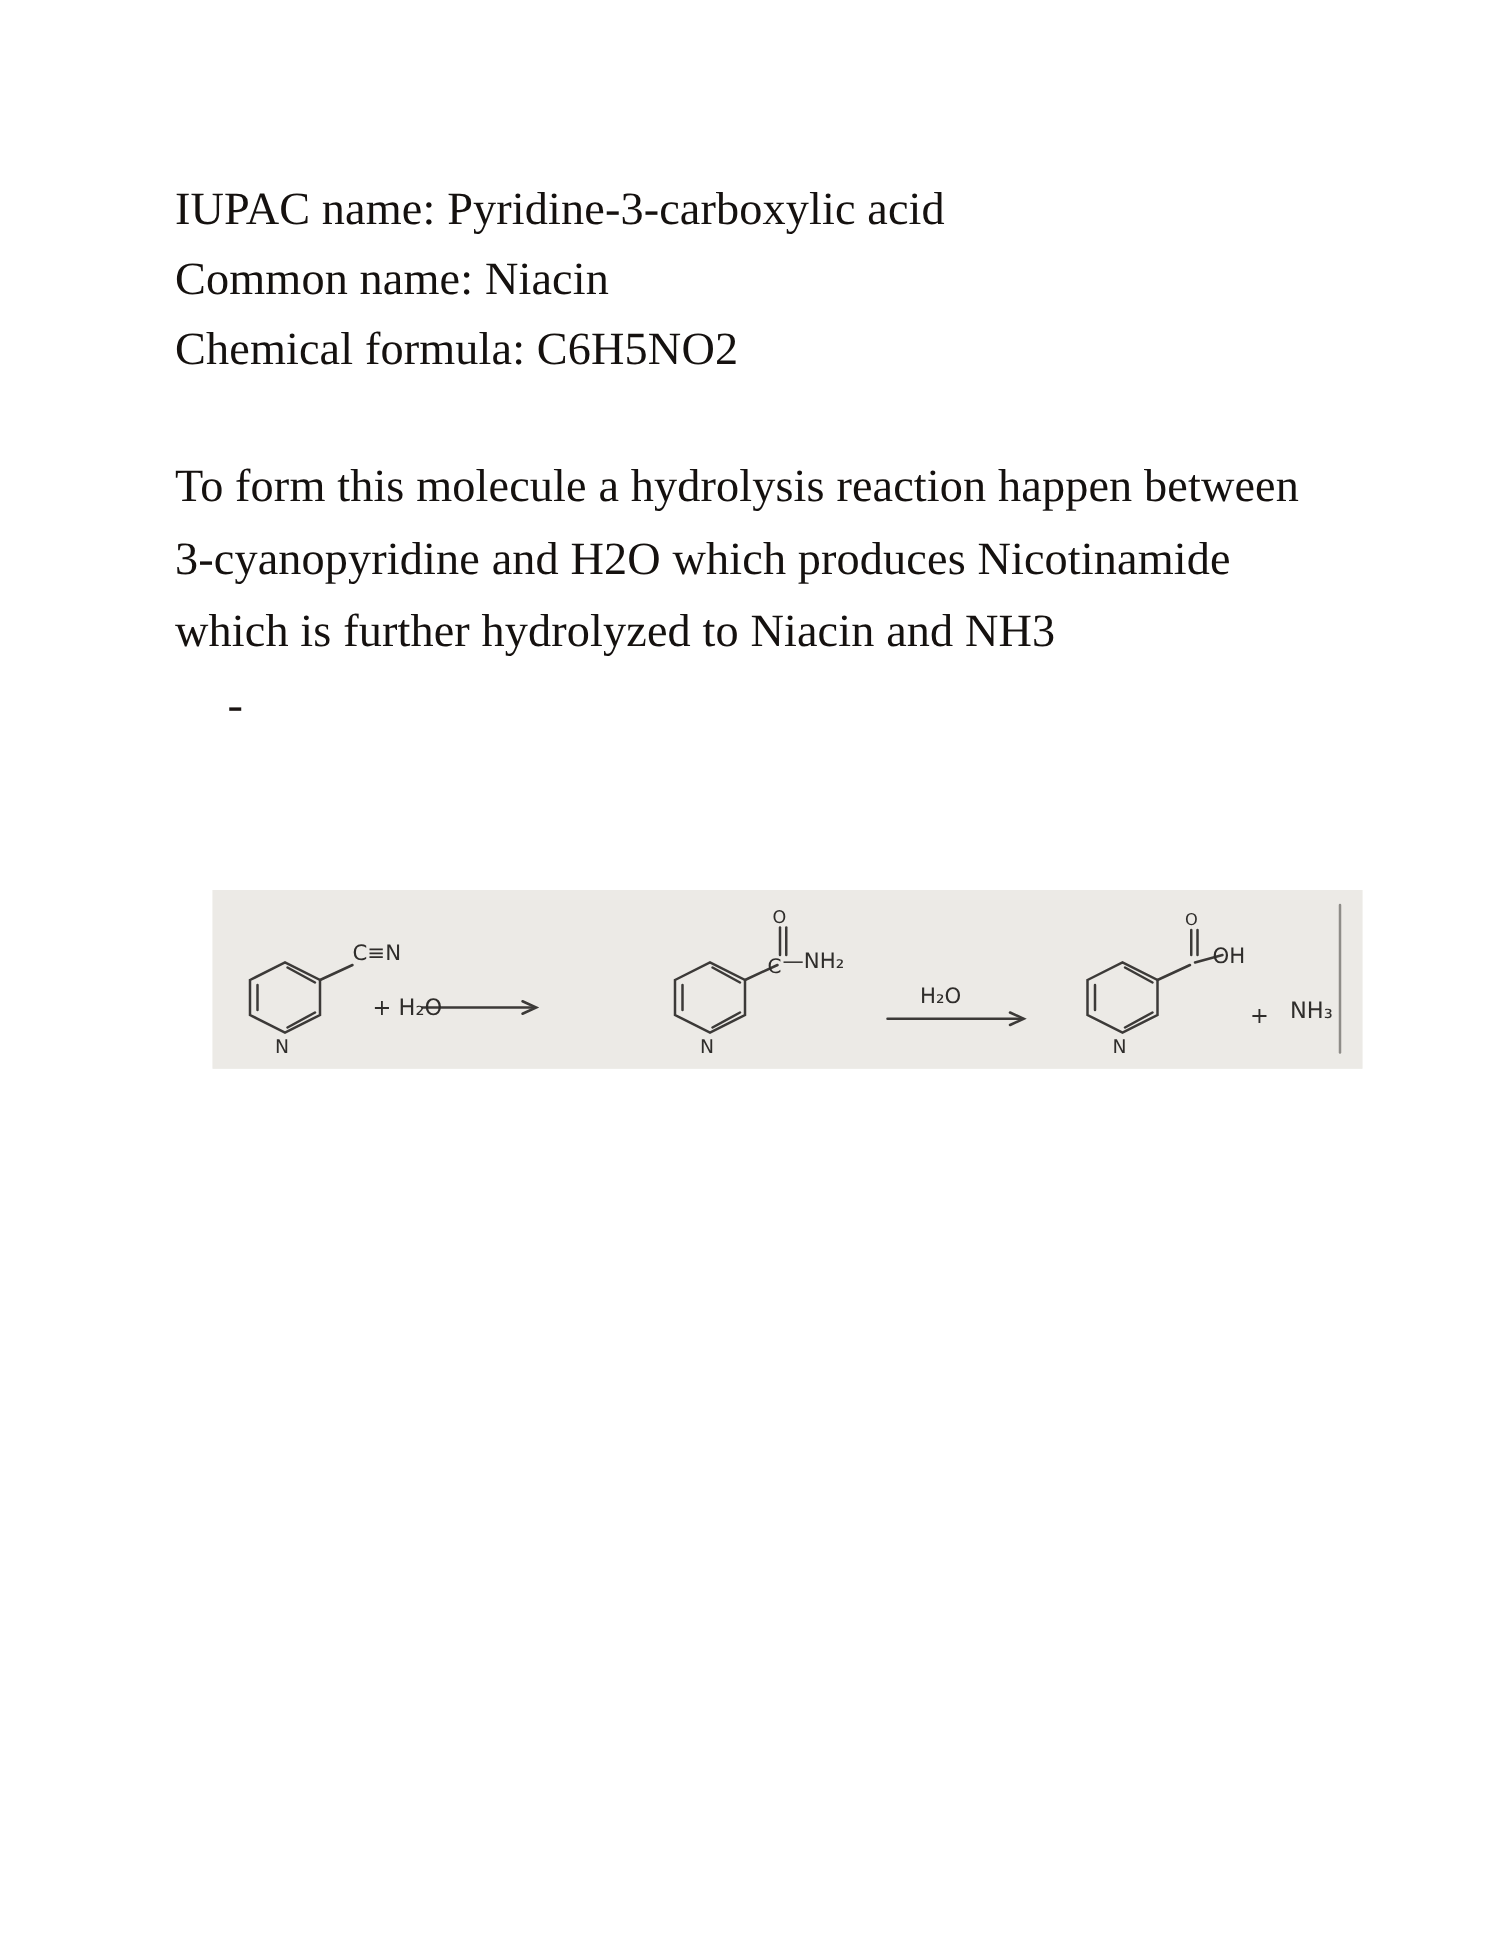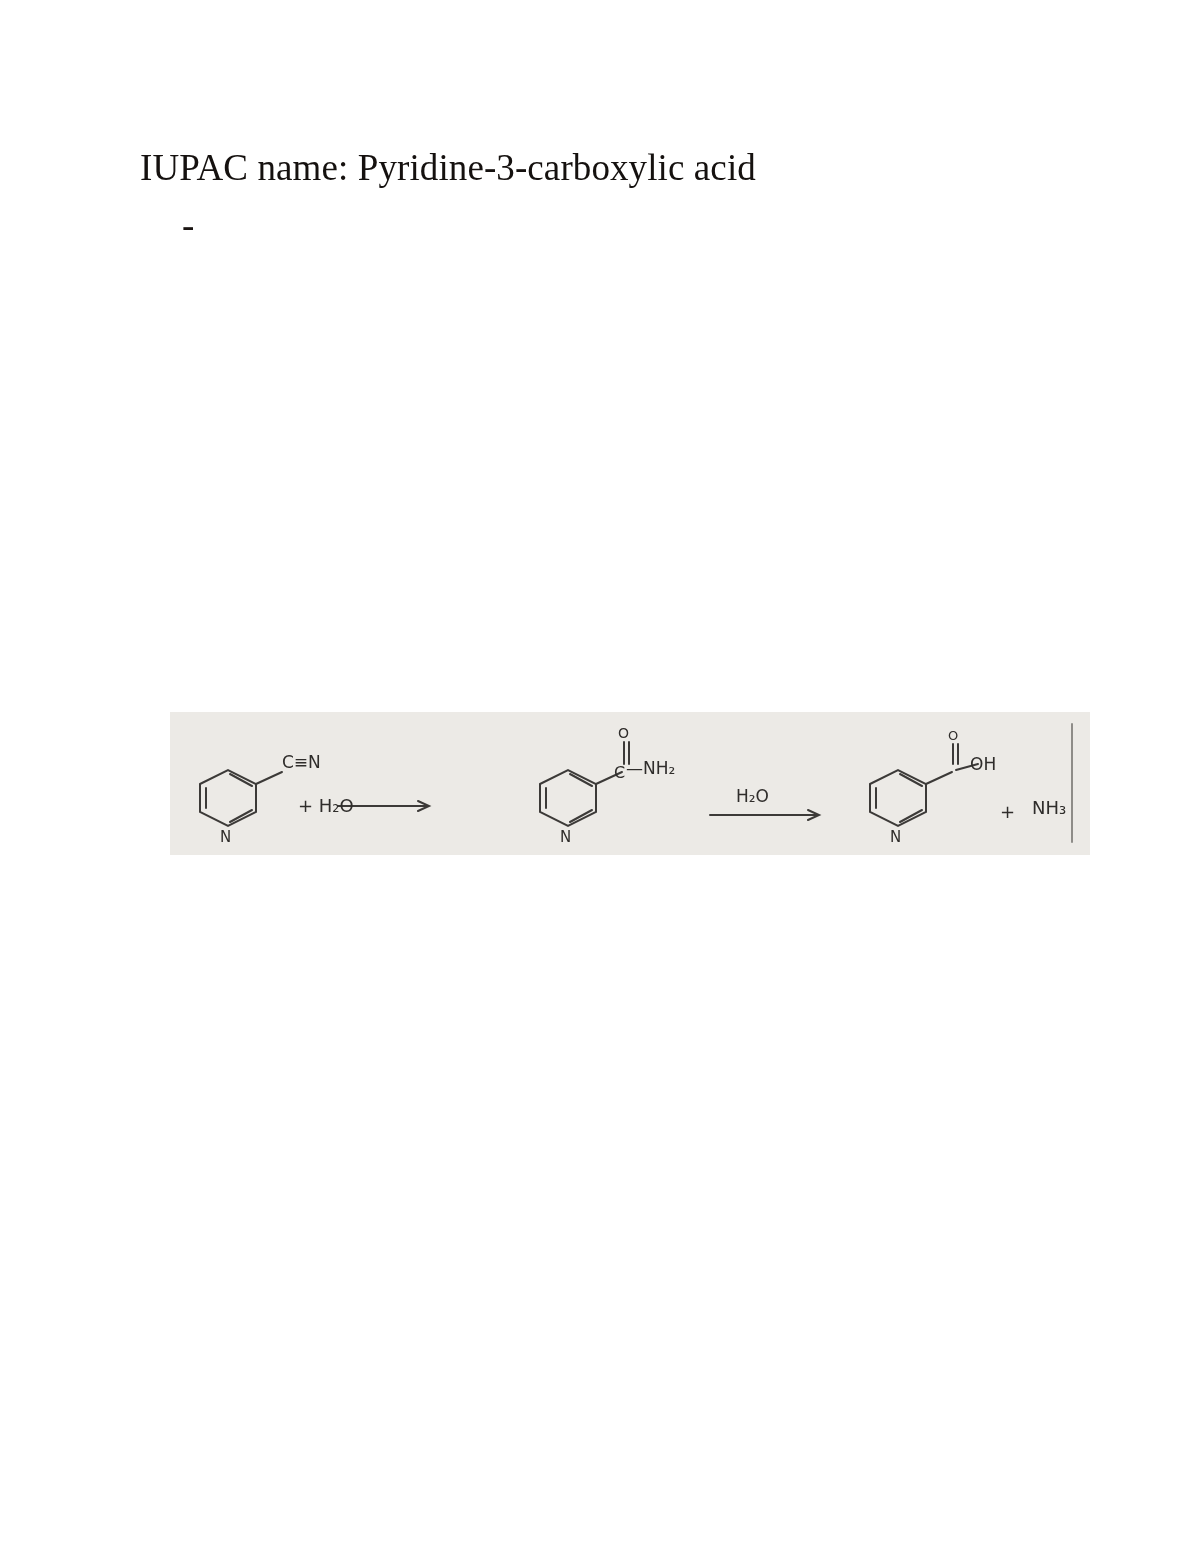--- a/index.html
+++ b/index.html
@@ -72,21 +72,24 @@
     font-family: "DejaVu Sans", sans-serif;
   }
 </style>
 </head>
 <body>
 
 <div class="page">
 
   <div class="doc-body">
     <p class="para block-head">IUPAC name: Pyridine-3-carboxylic acid</p>
+    <p class="para block-head">Common name: Niacin</p>
+    <p class="para block-head">Chemical formula: C6H5NO2</p>
 
+    <p class="para para-body">To form this molecule a hydrolysis reaction happen between 3-cyanopyridine and H2O which produces Nicotinamide which is further hydrolyzed to Niacin and NH3</p>
 
     <div class="dash-line">-</div>
   </div>
 
   <div class="scheme">
     <svg width="920" height="143" viewBox="0 0 920 143" xmlns="http://www.w3.org/2000/svg">
       <rect x="0" y="0" width="920" height="143" fill="#eceae6"></rect>
       <g stroke="#3c3a38" stroke-width="2" fill="none" stroke-linecap="round">
 
         <polygon points="30,72 58,58 86,72 86,100 58,114 30,100" stroke="#3c3a38" stroke-width="2"></polygon>

